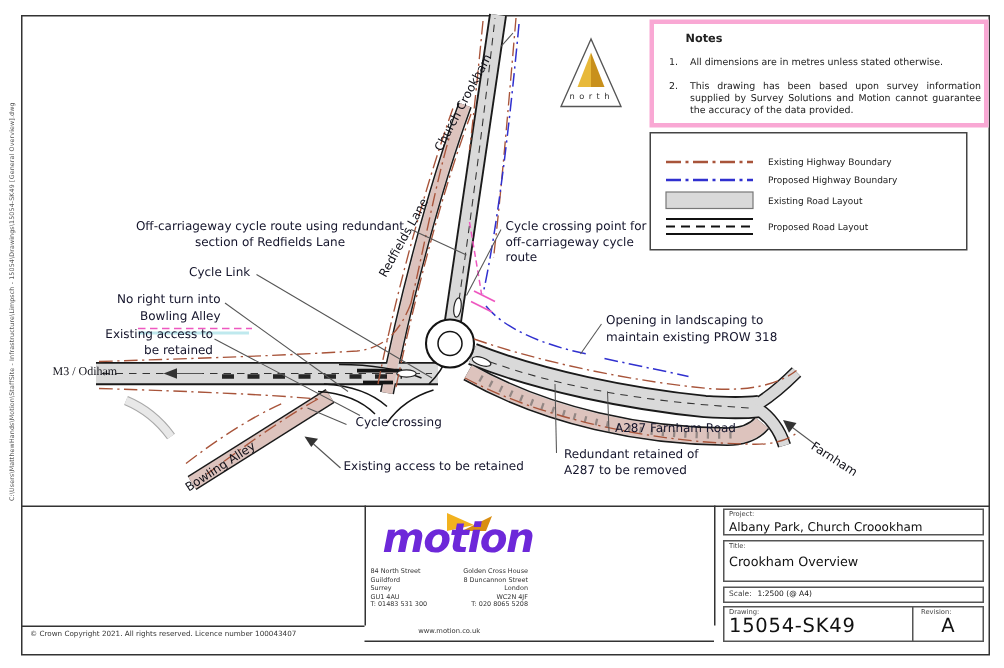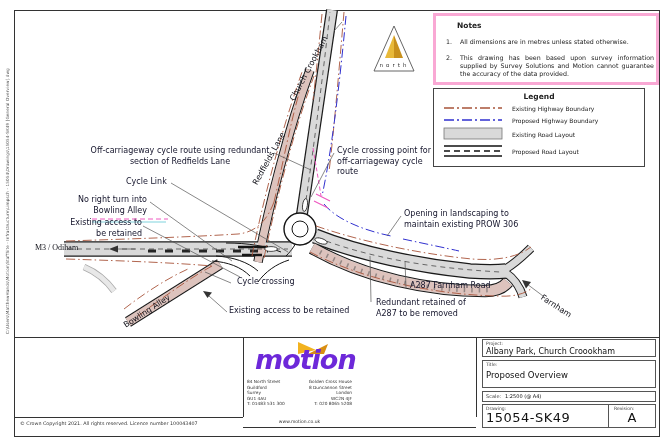--- a/index.html
+++ b/index.html
@@ -184,34 +184,33 @@
 <div class="maplab" style="left:544px; top:293px; transform:rotate(33deg);">Farnham</div>
 <div class="maplab" style="left:35px; top:243px;font-family:Liberation Serif, serif;">M3 / Odiham</div>
 
 <div class="ann" style="left:84px; top:146px; width:192px; text-align:center;">Off-carriageway cycle route using redundant section of Redfields Lane</div>
 <div class="ann nowrap" style="left:126px; top:177px;">Cycle Link</div>
 <div class="ann" style="left:61px; top:195px; width:86px; text-align:right;">No right turn into Bowling Alley</div>
 <div class="ann" style="left:60px; top:218px; width:82px; text-align:right;">Existing access to be retained</div>
 <div class="ann nowrap" style="left:237px; top:277px;">Cycle crossing</div>
 <div class="ann nowrap" style="left:229px; top:306px;">Existing access to be retained</div>
 <div class="ann" style="left:337px; top:146px; width:94px;">Cycle crossing point for off-carriageway cycle route</div>
-<div class="ann" style="left:404px; top:209px; width:130px;">Opening in landscaping to maintain existing PROW 306</div>
+<div class="ann" style="left:404px; top:209px; width:130px;">Opening in landscaping to maintain existing PROW 318</div>
 <div class="ann nowrap" style="left:410px; top:281px;">A287 Farnham Road</div>
 <div class="ann" style="left:376px; top:298px; width:104px;">Redundant retained of A287 to be removed</div>
 
 <div id="notes-box">
   <div class="nb-title">Notes</div>
   <div class="note-num" style="left:10px; top:22px;">1.</div>
   <div class="note-text" style="top:22px;">All dimensions are in metres unless stated otherwise.</div>
   <div class="note-num" style="left:10px; top:38px;">2.</div>
   <div class="note-text" style="top:38px;">This drawing has been based upon survey information supplied by Survey Solutions and Motion cannot guarantee the accuracy of the data provided.</div>
 </div>
 
 <div id="legend-box">
-  <div class="lg-title">Legend</div>
 
   <svg class="lg-sample" style="top:14px;" width="62" height="10">
     <line x1="2" y1="5" x2="60" y2="5" stroke-width="1.6" stroke-dasharray="10 3 2 3" stroke="#a8543a"></line>
   </svg>
   <div class="lg-label" style="top:16px;">Existing Highway Boundary</div>
 
   <svg class="lg-sample" style="top:26px;" width="62" height="10">
     <line x1="2" y1="5" x2="60" y2="5" stroke-width="1.6" stroke-dasharray="10 3 2 3" stroke="#3030cf"></line>
   </svg>
   <div class="lg-label" style="top:28px;">Proposed Highway Boundary</div>
@@ -260,21 +259,21 @@
 <div class="tb-box" style="top:339px; height:18px;"></div>
 <div class="tb-box" style="top:360px; height:28px;"></div>
 <div class="tb-box" style="top:391px; height:11px;"></div>
 <div class="tb-box" style="top:404px; height:24px;"></div>
 <div class="vline" style="left:608px; top:404px; height:24px; background:#555;"></div>
 
 <div class="tb-label" style="left:486px; top:341px;">Project:</div>
 <div class="tb-value" style="left:486px; top:347px; font-size:8px;">Albany Park, Church Croookham</div>
 
 <div class="tb-label" style="left:486px; top:362px;">Title:</div>
-<div class="tb-value" style="left:486px; top:370px; font-size:8.5px;">Proposed Overview</div>
+<div class="tb-value" style="left:486px; top:370px; font-size:8.5px;">Crookham Overview</div>
 
 <div class="tb-label" style="left:486px; top:393px; font-size:5px;">Scale:</div>
 <div class="tb-value" style="left:505px; top:393px; font-size:5px;">1:2500   (@ A4)</div>
 
 <div class="tb-label" style="left:486px; top:406px;">Drawing:</div>
 <div class="tb-value" style="left:486px; top:410px; font-size:13px; letter-spacing:0.5px;">15054-SK49</div>
 
 <div class="tb-label" style="left:614px; top:406px;">Revision:</div>
 <div class="tb-value" style="left:608px; top:410px; width:48px; text-align:center; font-size:13px;">A</div>
 

